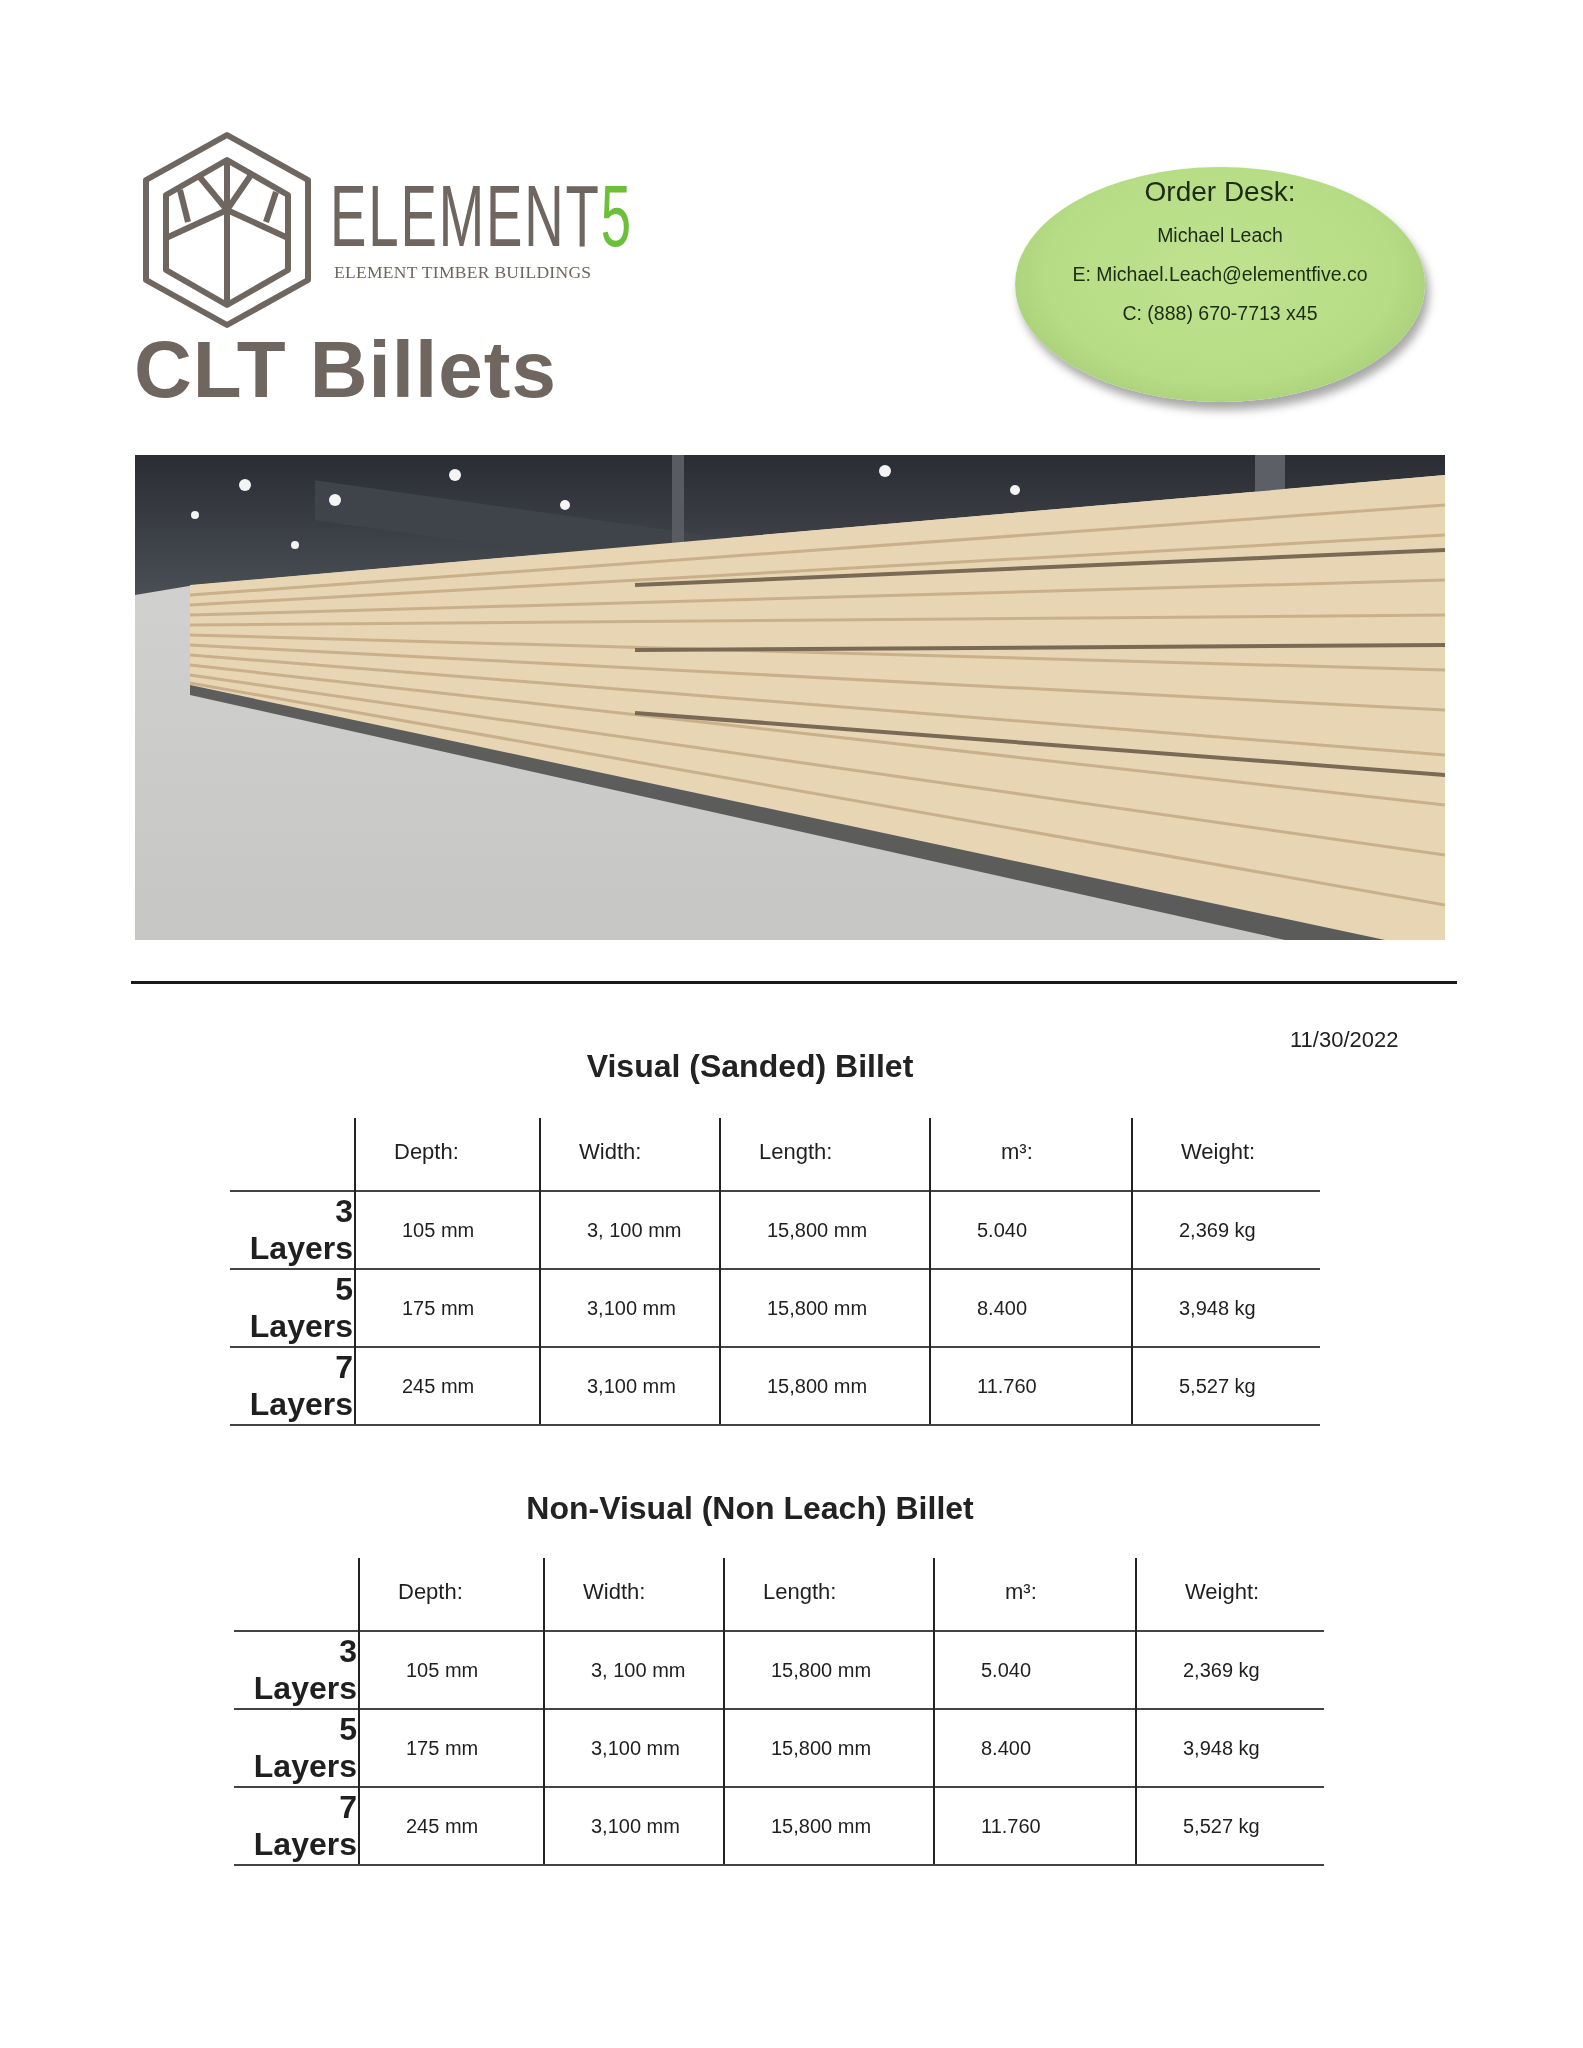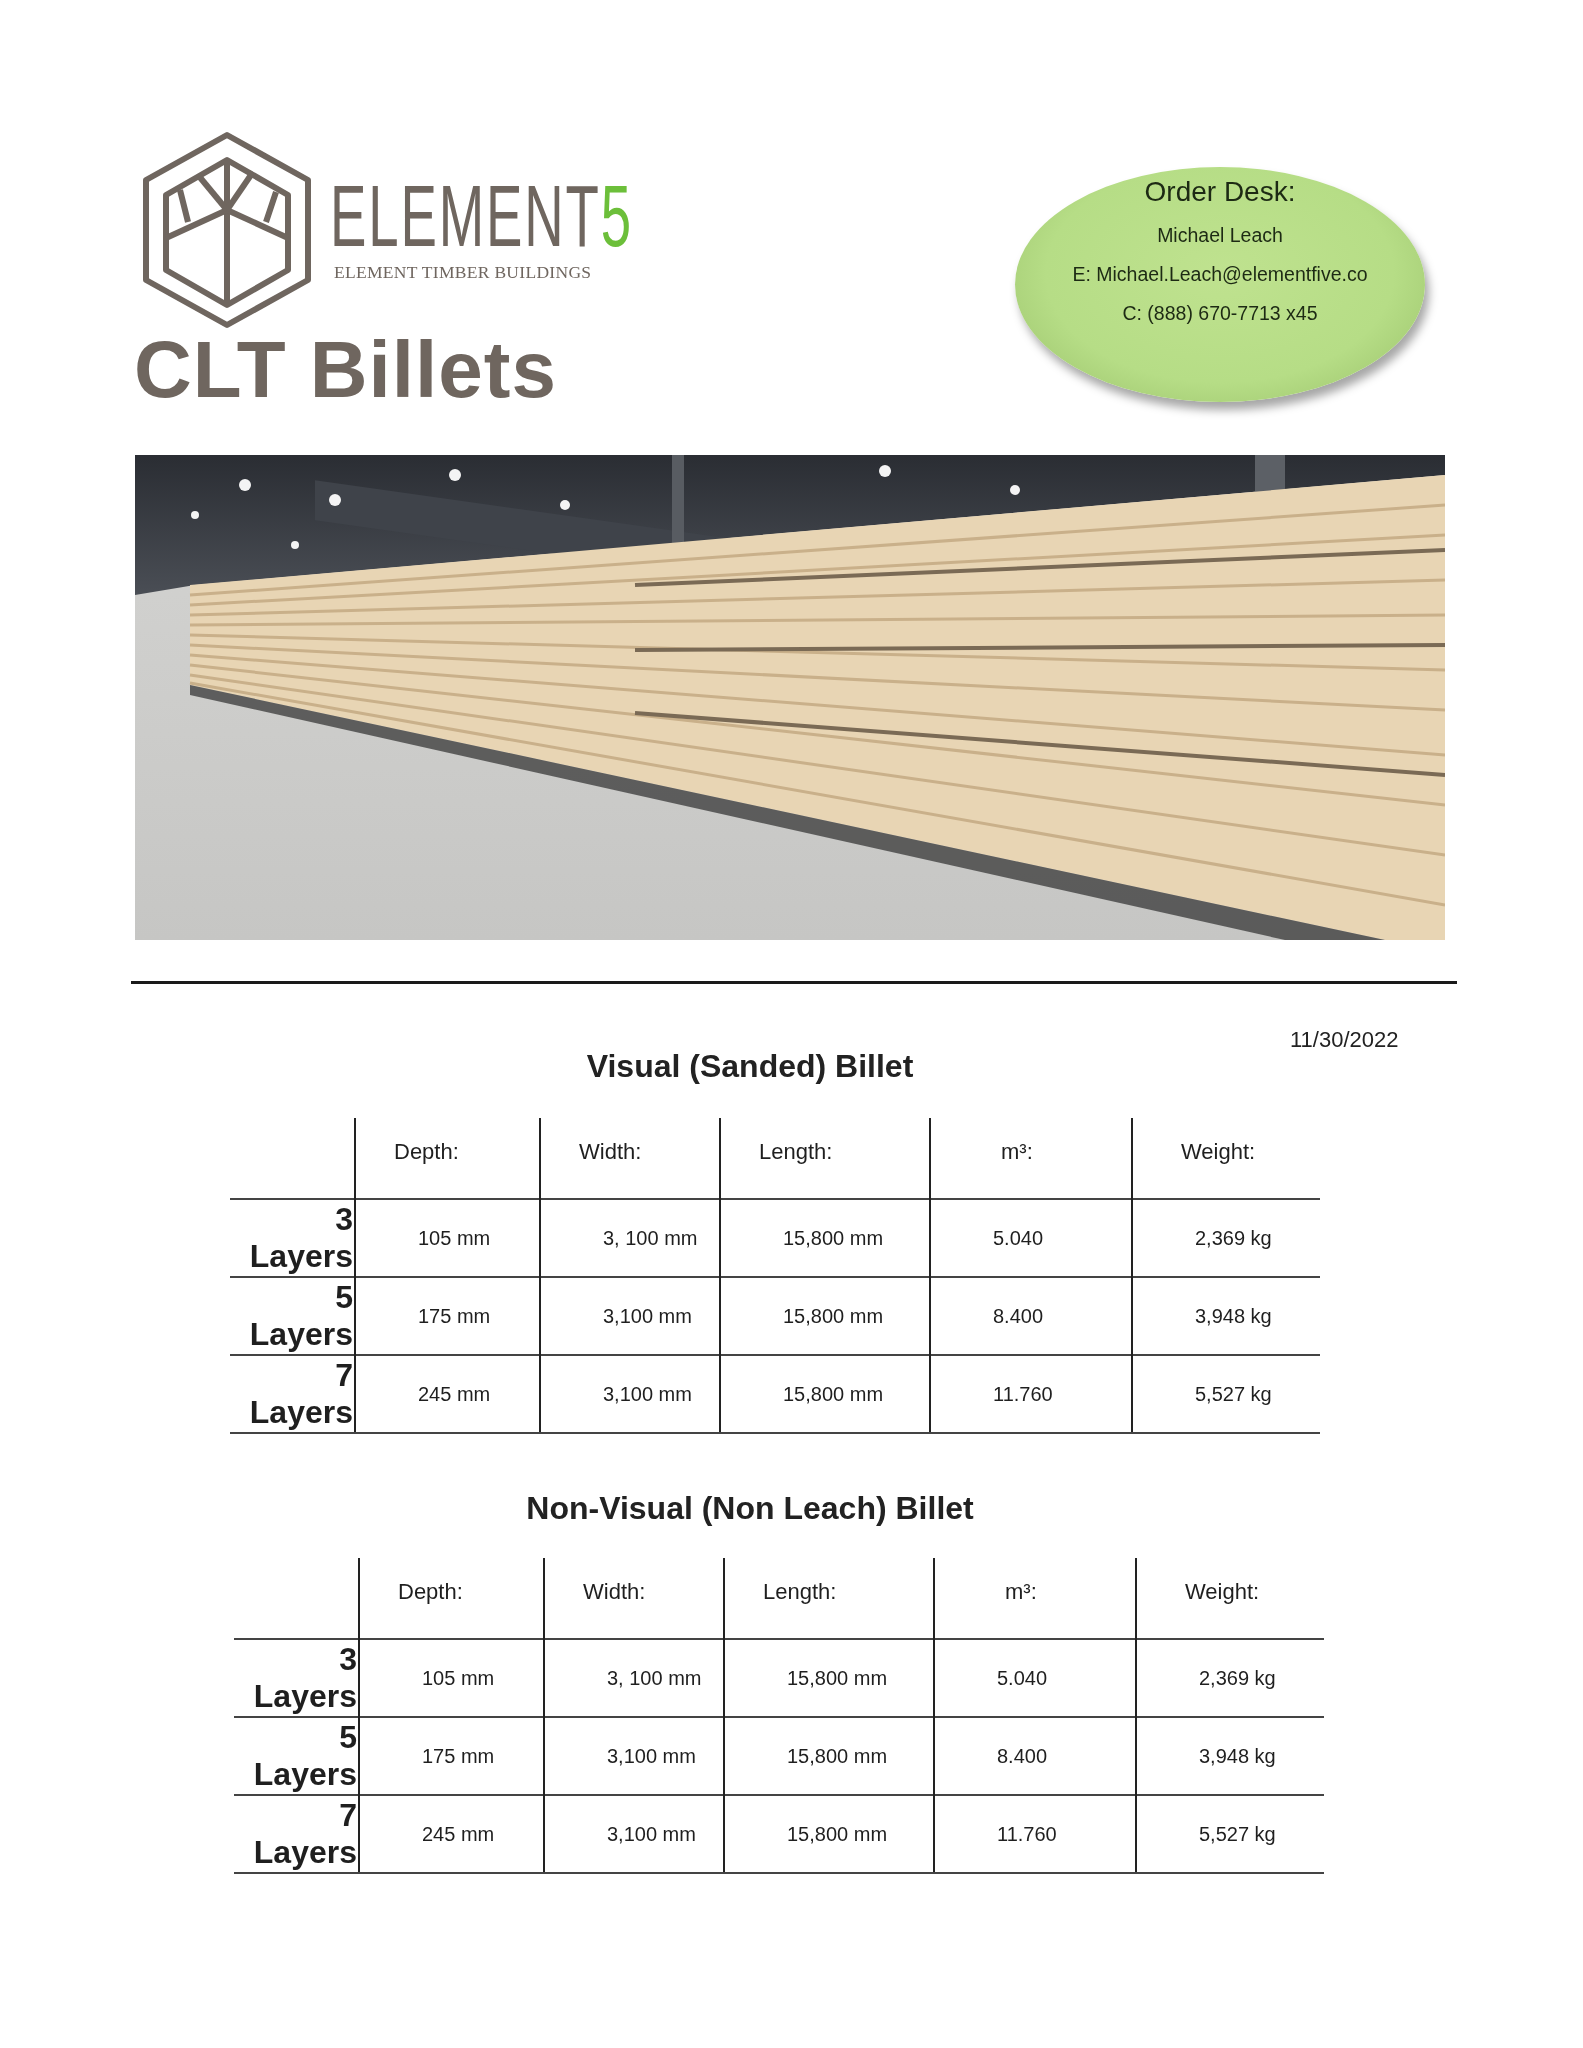--- a/index.html
+++ b/index.html
@@ -27,23 +27,23 @@
   #photo { left: 135px; top: 455px; width: 1310px; height: 485px; overflow: hidden; background: #cfcfcd; }
 
   #rule { left: 131px; top: 981px; width: 1326px; height: 3px; background: #1a1a1a; }
   #date { left: 1290px; top: 1027px; font-size: 22px; color: #222; }
 
   .section-title { font-size: 32px; font-weight: bold; color: #222; text-align: center; }
   #sec1-title { left: 500px; top: 1048px; width: 500px; }
   #sec2-title { left: 400px; top: 1490px; width: 700px; }
 
   table.spec { position: absolute; border-collapse: collapse; font-size: 20px; color: #1f1f1f; }
-  table.spec th { font-weight: normal; font-size: 22px; height: 68px; vertical-align: middle; text-align: left; padding: 0 0 12px 38px; }
+  table.spec th { font-weight: normal; font-size: 22px; height: 68px; vertical-align: middle; text-align: left; padding: 0 0 4px 38px; }
   table.spec th.rowhdr, table.spec td.rowhdr { text-align: right; padding-left: 4px; font-weight: bold; font-size: 32px; }
-  table.spec td { height: 66px; text-align: left; padding-left: 62px; border-top: 2px solid #444; }
+  table.spec td { height: 66px; text-align: left; padding-left: 46px; border-top: 2px solid #444; }
   table.spec td.rowhdr { border-right: 2px solid #222; }
   table.spec th.c, table.spec td.c { border-left: 2px solid #222; }
   table.spec tr:last-child td { border-bottom: 2px solid #444; }
   table.spec th.rowhdr { border-right: 2px solid #222; }
 </style>
 </head>
 <body>
 
 <svg id="logo" class="abs" width="180" height="200" viewBox="0 0 180 200" style="width:180px;height:200px;">
   <g fill="none" stroke="#6f665f" stroke-width="6" stroke-linejoin="round">

